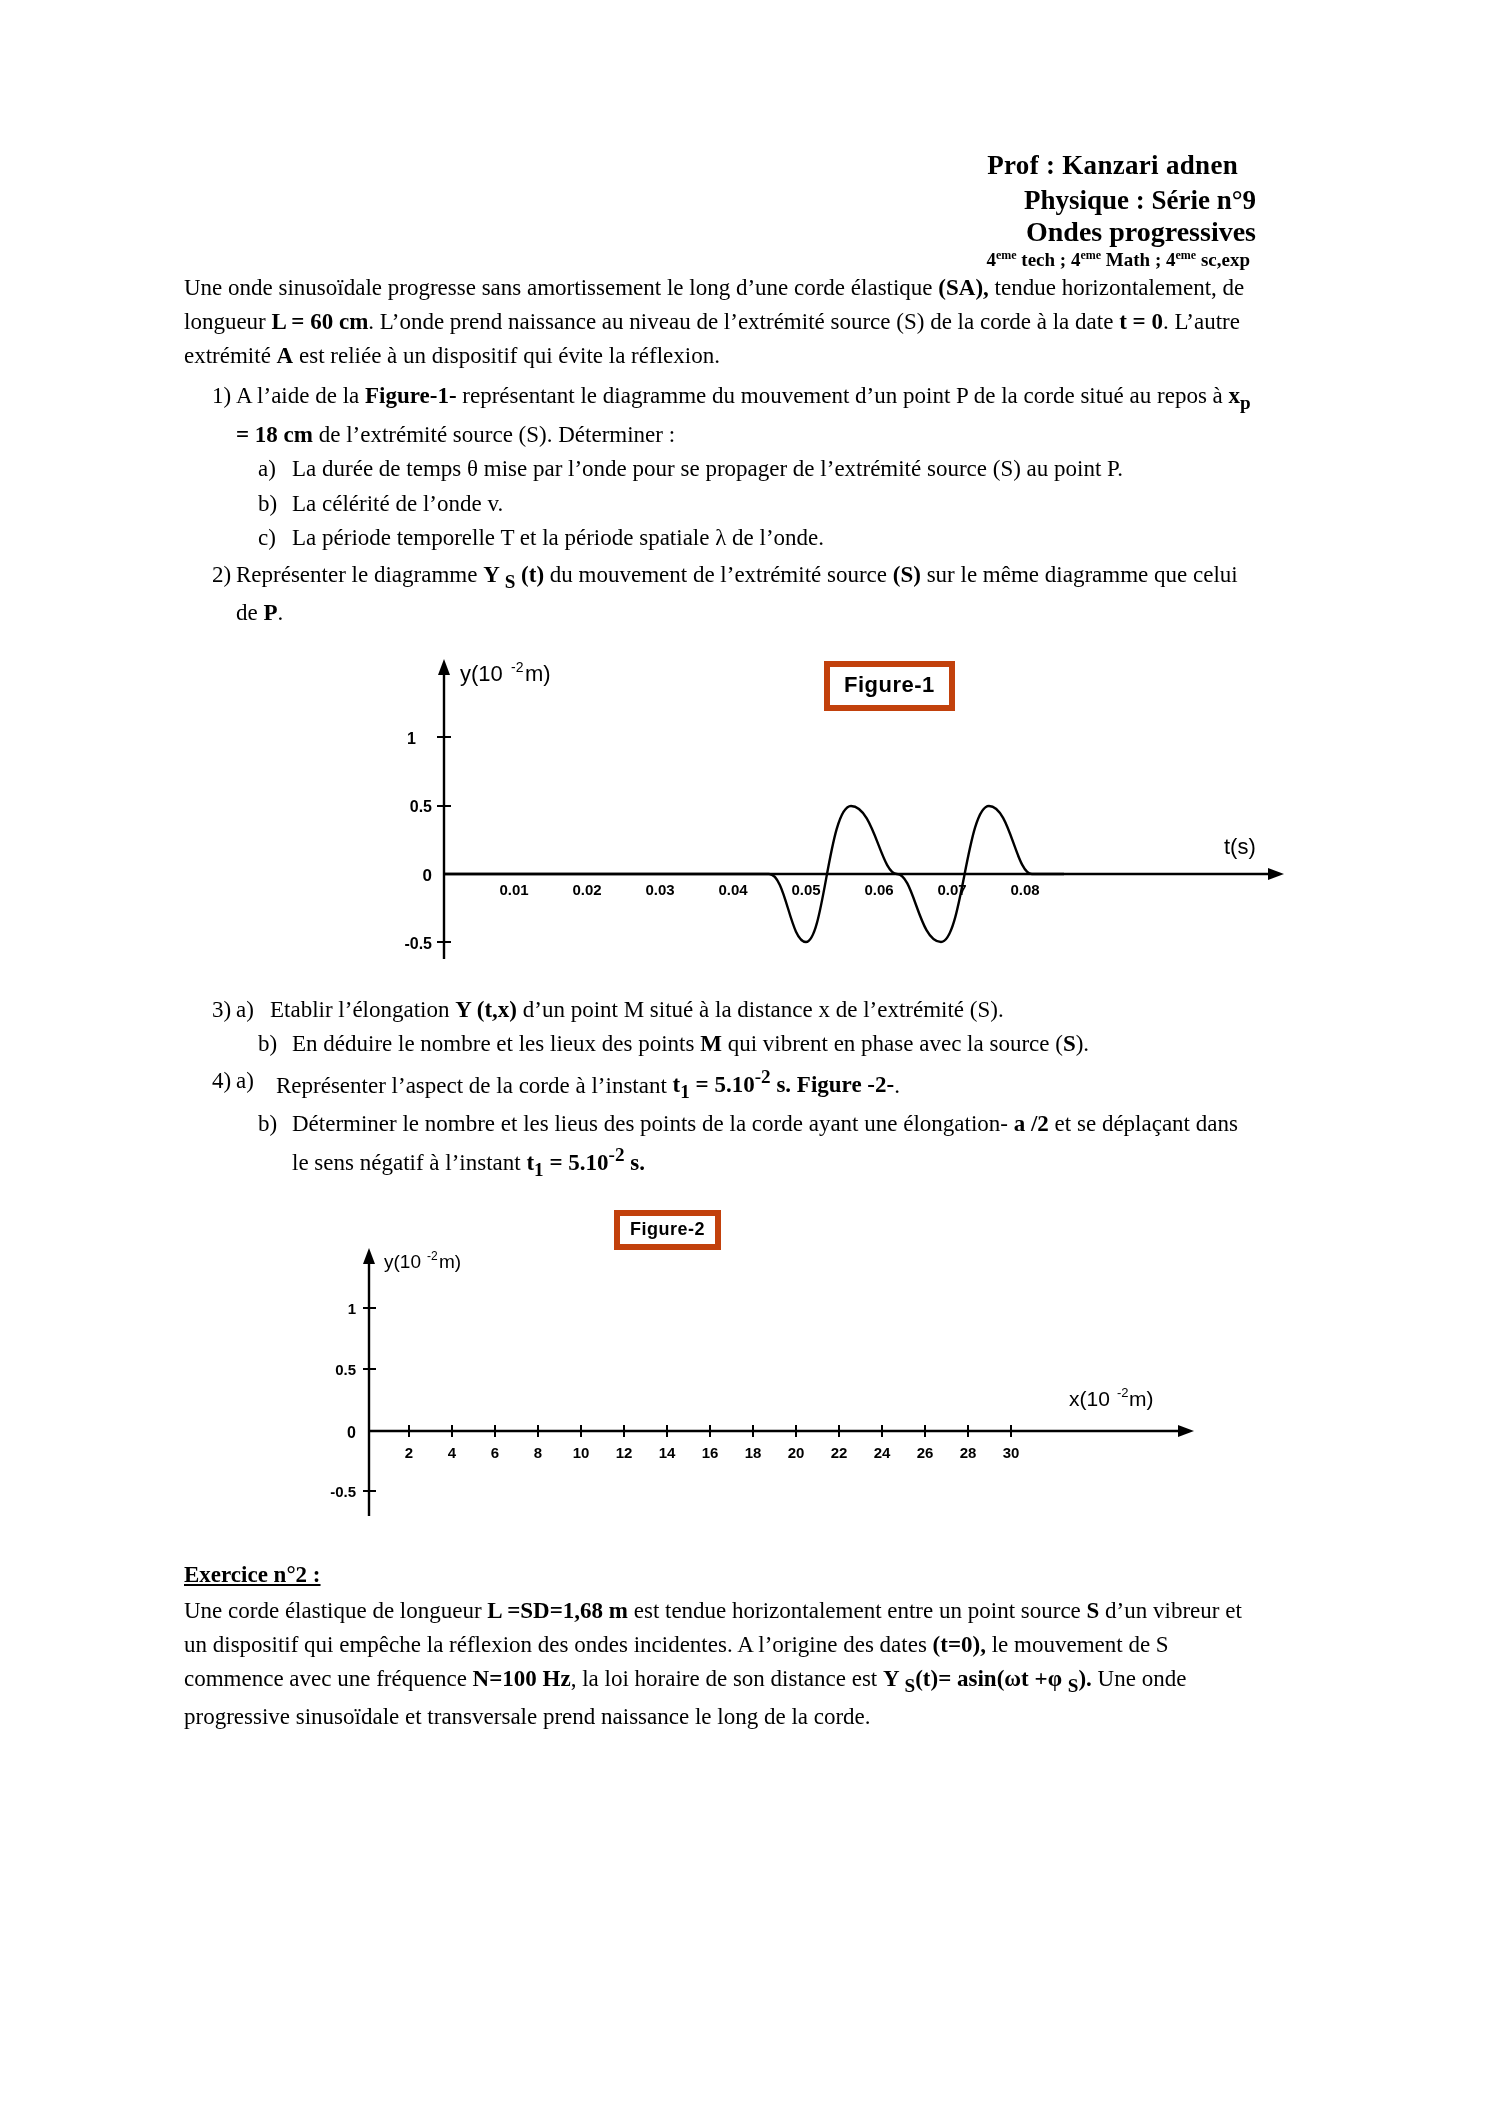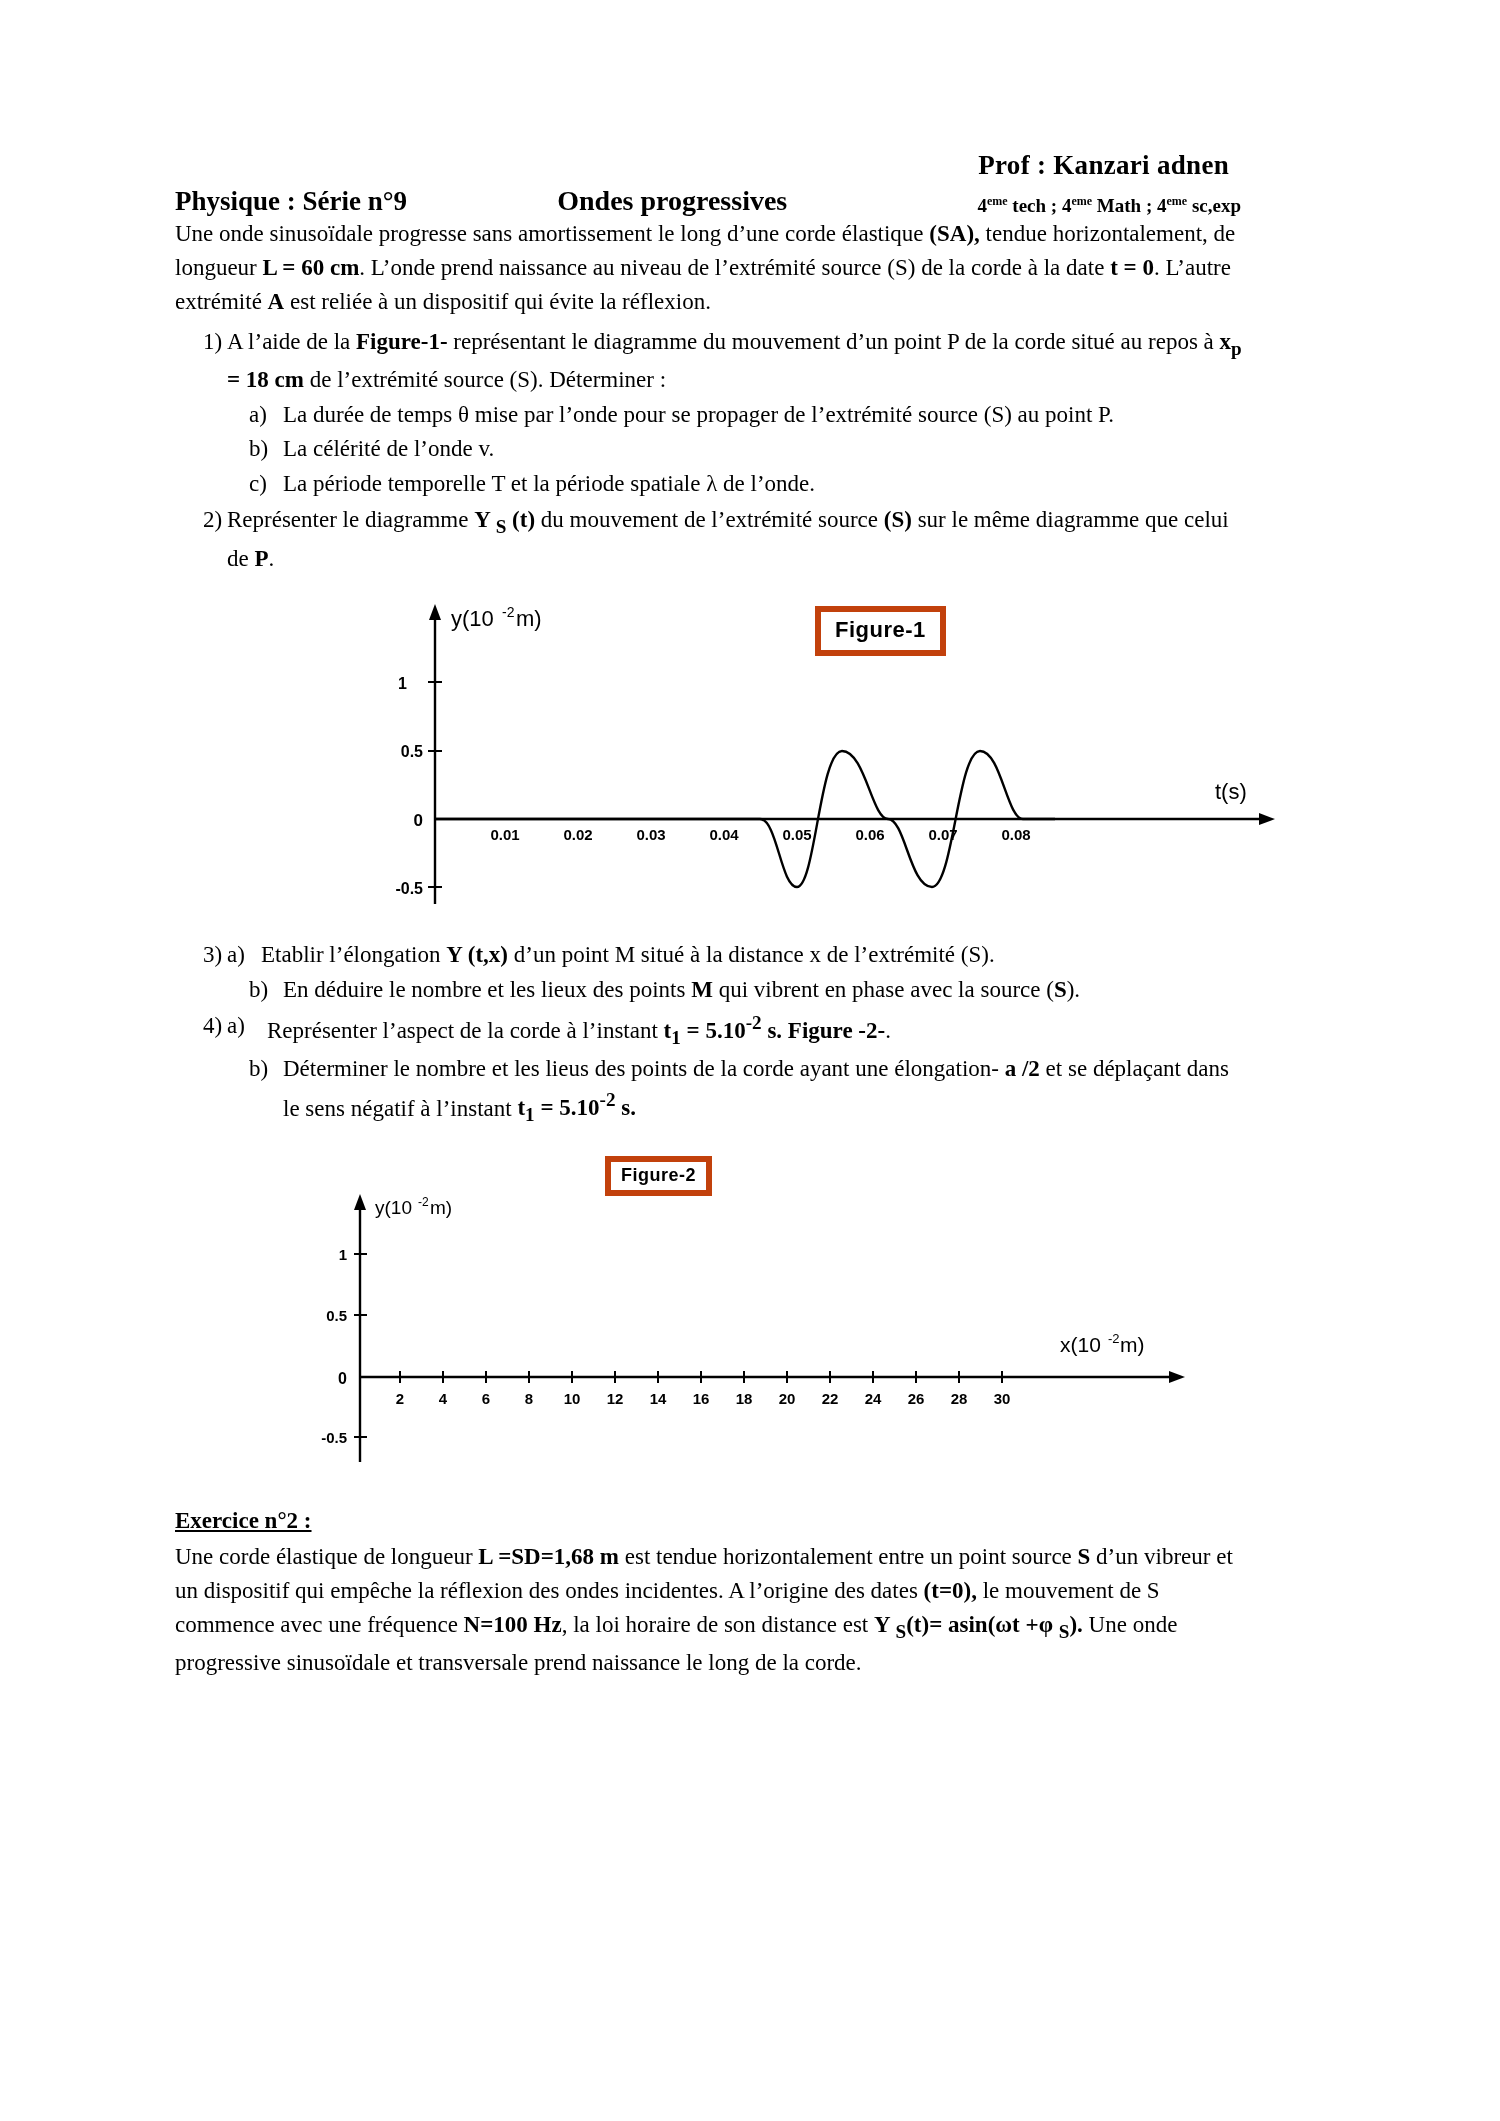--- a/index.html
+++ b/index.html
@@ -13,34 +13,36 @@
     font-family: "Liberation Serif", serif;
     color: #000000;
     position: relative;
   }
   .page {
     position: relative;
     width: 1316px;
     min-height: 2121px;
     box-sizing: border-box;
     padding: 150px 69px 60px 175px;
+    margin-left: 9px;
   }
   .prof-line {
     text-align: right;
     font-family: "Liberation Serif", serif;
     font-weight: bold;
     font-size: 27px;
     letter-spacing: .3px;
     margin: 0 18px 4px 0;
   }
   .header-row {
     display: flex;
     align-items: flex-end;
-    justify-content: space-between;
+    justify-content: center;
     margin-top: 4px;
+    flex-direction: column;
   }
   .hdr-left {
     font-weight: bold;
     font-size: 27px;
     white-space: nowrap;
   }
   .hdr-center {
     font-weight: bold;
     font-size: 28px;
     white-space: nowrap;

